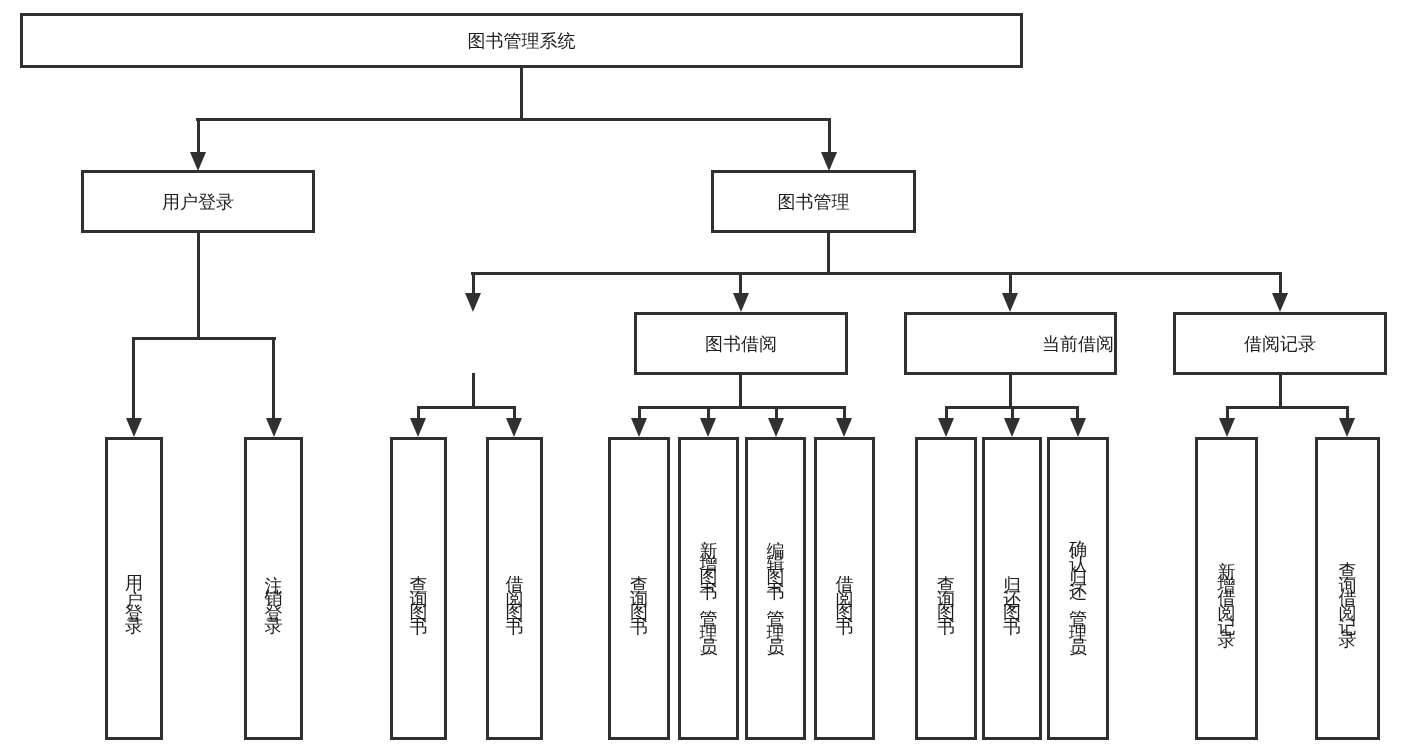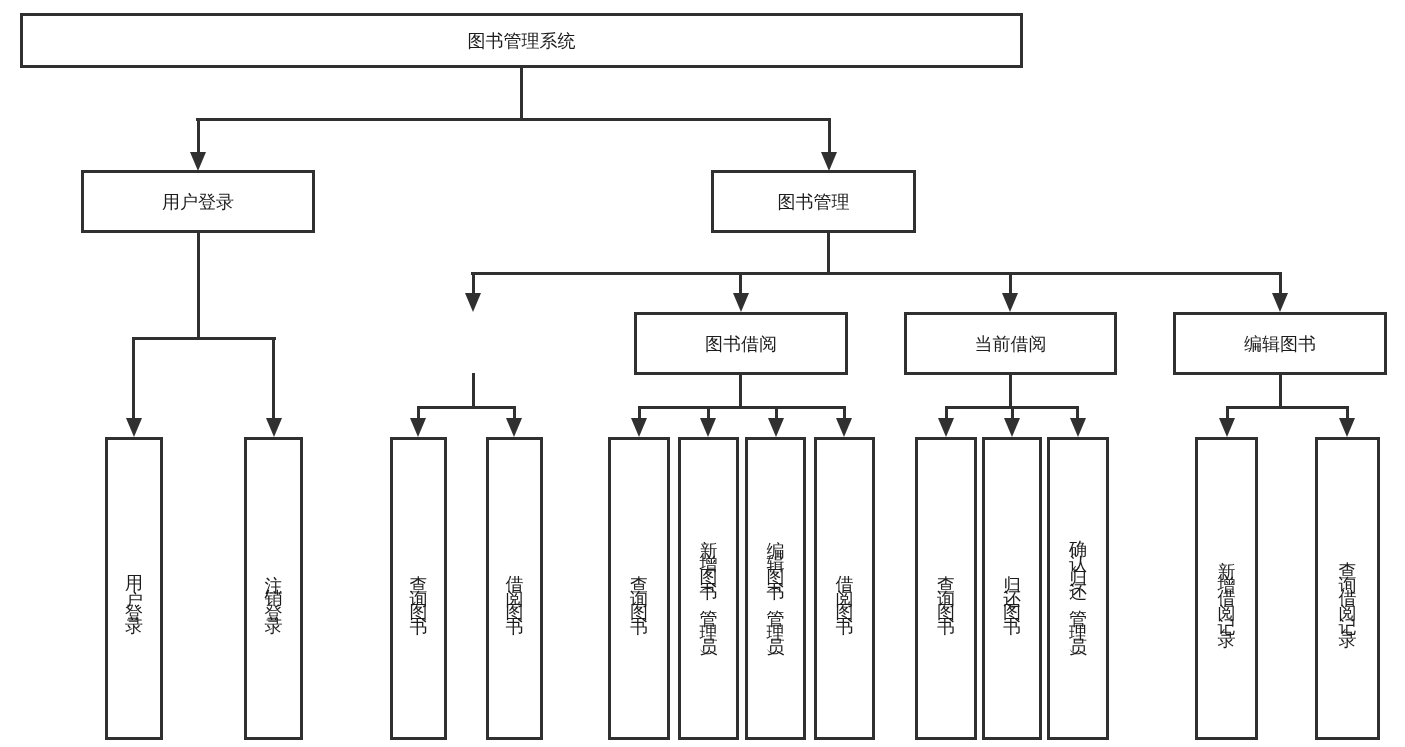--- a/index.html
+++ b/index.html
@@ -71,25 +71,25 @@
     <div class="vline" style="left:1279px;top:272px;height:24px;"></div>
     <div class="arrow" style="left:465px;top:293px;"></div>
     <div class="arrow" style="left:733px;top:293px;"></div>
     <div class="arrow" style="left:1002px;top:293px;"></div>
     <div class="arrow" style="left:1272px;top:293px;"></div>
   </div>
 
   <div class="box" style="left:634px;top:312px;width:214px;height:63px;">
     <span>图书借阅</span>
   </div>
-  <div class="box" style="left:904px;top:312px;width:213px;height:63px;">
+  <div class="box" style="left:904px;top:312px;width:213px;height:63px;justify-content:flex-end;">
     <span>当前借阅</span>
   </div>
   <div class="box" style="left:1173px;top:312px;width:214px;height:63px;">
-    <span>编辑图书</span>
+    <span>借阅记录</span>
   </div>
 
   <div>
     <div class="vline" style="left:472px;top:373px;height:35px;"></div>
     <div class="hline" style="left:417px;top:406px;width:99px;"></div>
     <div class="vline" style="left:417px;top:406px;height:15px;"></div>
     <div class="vline" style="left:513px;top:406px;height:15px;"></div>
     <div class="arrow" style="left:410px;top:418px;"></div>
     <div class="arrow" style="left:506px;top:418px;"></div>
   </div>

